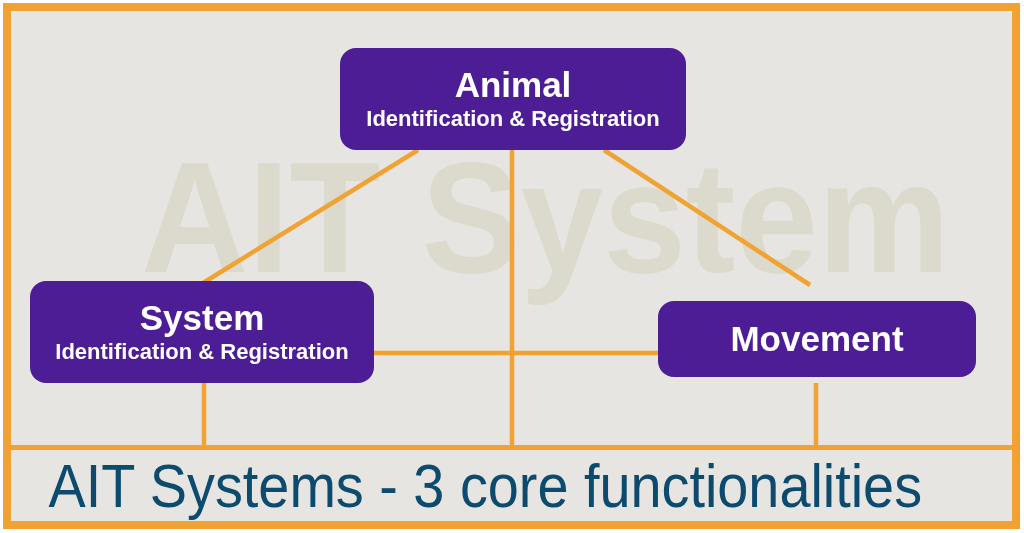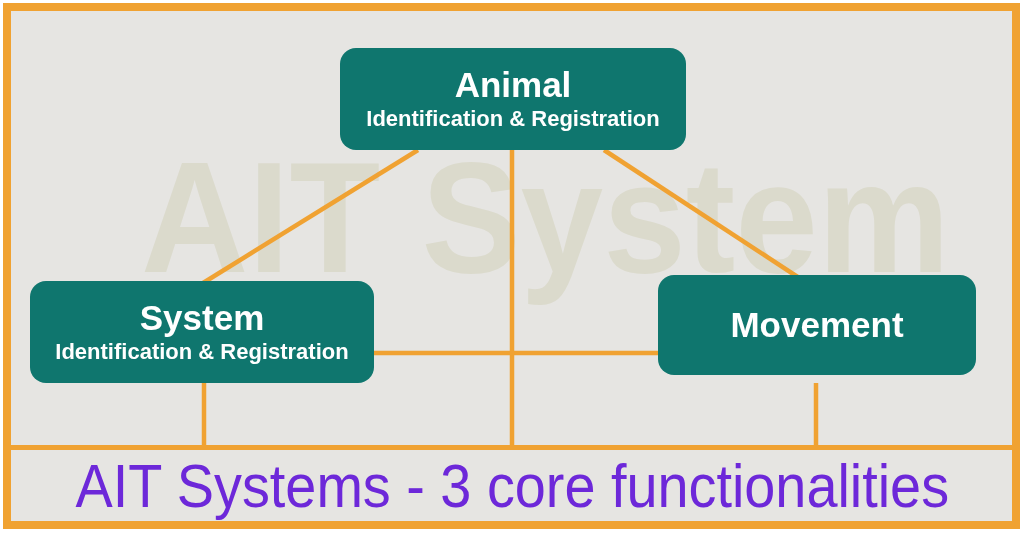--- a/index.html
+++ b/index.html
@@ -5,30 +5,30 @@
   html,body{margin:0;padding:0;background:#ffffff;}
   body{width:1024px;height:533px;position:relative;overflow:hidden;
        font-family:"Liberation Sans",sans-serif;}
   .stage{position:absolute;left:0;top:0;width:1024px;height:533px;background:#ffffff;}
   .frame{position:absolute;left:3px;top:3px;right:4px;bottom:4px;
          border:8px solid #F0A232;background:#E6E5E2;}
   .watermark{position:absolute;left:141px;top:138px;z-index:1;
              font-size:158px;font-weight:bold;line-height:1;white-space:nowrap;
              color:#DBDACC;transform:scaleX(0.94);transform-origin:left center;}
   svg.connectors{position:absolute;left:0;top:0;z-index:2;pointer-events:none;}
-  .node{position:absolute;z-index:3;border-radius:16px;background:#0f766e;
+  .node{position:absolute;z-index:3;border-radius:16px;background:#4c1d95;
         display:flex;flex-direction:column;align-items:center;justify-content:center;
         text-align:center;color:#FFFFFF;}
   .node .title{font-size:35px;font-weight:bold;line-height:1.15;}
   .node .subtitle{font-size:22px;font-weight:bold;line-height:1.3;}
   .node-animal{left:340px;top:48px;width:346px;height:102px;}
   .node-holding{left:30px;top:281px;width:344px;height:102px;}
-  .node-movement{left:658px;top:275px;width:318px;height:100px;}
+  .node-movement{left:658px;top:301px;width:318px;height:76px;}
   .footer-caption{position:absolute;left:0;right:0;top:455px;z-index:2;
-                  text-align:center;color:#6d28d9;font-size:62px;line-height:1;
+                  color:#0c4a6e;font-size:62px;line-height:1;
                   white-space:nowrap;}
   .footer-caption .squeeze{display:inline-block;transform:scaleX(0.9);
                            transform-origin:center;}
 </style>
 </head>
 <body>
 
 <div class="stage">
 
   <div class="frame"></div>

